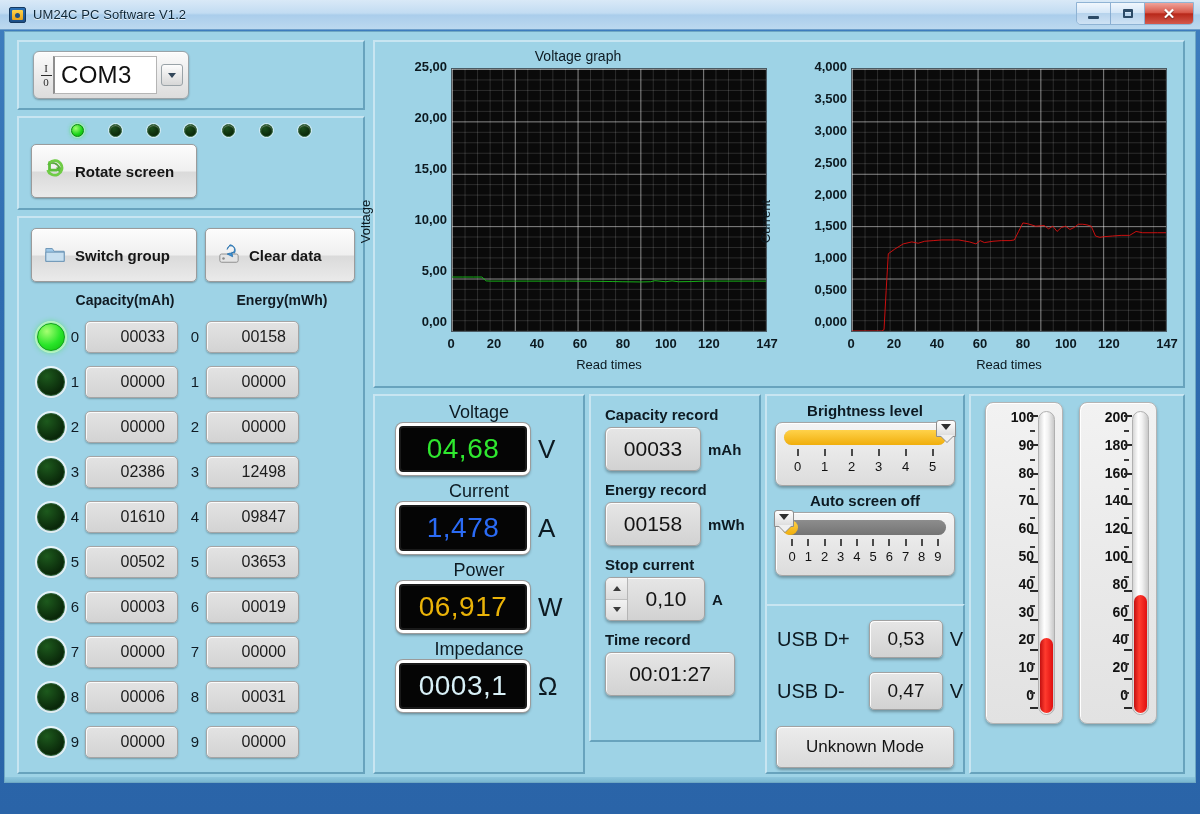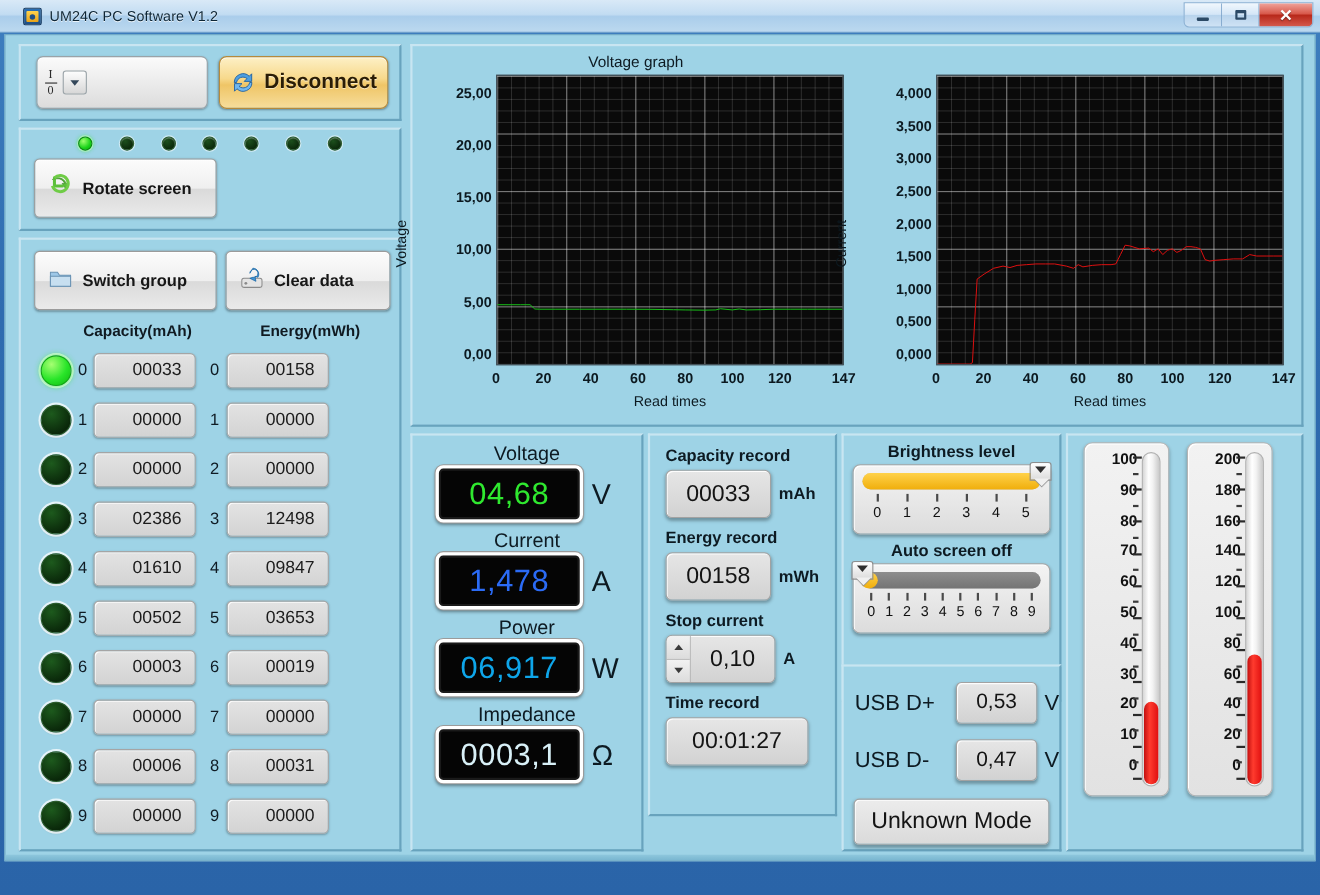--- a/index.html
+++ b/index.html
@@ -16,21 +16,21 @@
     padding: 0;
   }
 
   
   #titlebar {
     position: absolute; left: 0; top: 0; width: 1200px; height: 30px;
     background: linear-gradient(180deg,#d9e9f7 0%, #c2dcf2 45%, #aacdeb 52%, #bcd9ef 100%);
     border-bottom: 1px solid #6d9fcb;
     display: flex; align-items: center;
   }
-  #titlebar .tb-left { display:flex; align-items:center; gap:7px; padding-left:9px;margin-left:12px; }
+  #titlebar .tb-left { display:flex; align-items:center; gap:7px; padding-left:9px; }
   .app-icon {
     width: 17px; height: 16px; border-radius: 2px;
     background: linear-gradient(180deg,#2a6fb5,#1d4f86);
     border: 1px solid #15395f; position: relative; flex: none;
   }
   .app-icon::before {
     content:""; position:absolute; left:2px; top:2px; width:11px; height:10px;
     background: linear-gradient(180deg,#ffd34d,#e8a31a); border-radius:1px;
   }
   .app-icon::after {
@@ -216,21 +216,21 @@
     background-image:
       linear-gradient(to right, rgba(255,255,255,.42) 1px, transparent 1px),
       linear-gradient(to bottom, rgba(255,255,255,.42) 1px, transparent 1px),
       linear-gradient(to right, rgba(255,255,255,.14) 1px, transparent 1px),
       linear-gradient(to bottom, rgba(255,255,255,.14) 1px, transparent 1px);
     background-size: 20% 20%, 20% 20%, 4% 4%, 4% 4%;
     overflow:hidden;
   }
   .plot svg { position:absolute; inset:0; width:100%; height:100%; }
   .ylabels {
-    position:absolute; left: 8px; top: 36px; bottom: 50px; width: 60px;
+    position:absolute; left: 8px; top: 18px; bottom: 50px; width: 60px;
     display:flex; flex-direction:column; justify-content:space-between;
     font-size: 13px; color:#0c1920; text-align:right; font-weight:600;
   }
   .ylabels span { line-height:1; transform: translateY(-4px); }
   .xlabels {
     position:absolute; left: 72px; right: 10px; bottom: 30px; height: 16px;
     font-size: 13px; color:#0c1920; font-weight:600;
   }
   .xlabels span { position:absolute; transform: translateX(-50%); }
   .axis-name-x {
@@ -252,21 +252,21 @@
     width: 134px; height: 52px; border-radius: 7px;
     background: #050505;
     border: 3px solid #ffffff;
     box-shadow: 0 0 0 1px #9b9b9b, 0 2px 3px rgba(0,0,0,.4), inset 0 0 0 2px #1a1a1a;
     display:flex; align-items:center; justify-content:center;
     font-size: 28px; letter-spacing: .5px;
     font-family: "Liberation Sans", sans-serif;
   }
   .lcd.green  { color: #2fe82f; }
   .lcd.blue   { color: #2b6bf5; }
-  .lcd.yellow { color: #0ea5e9; }
+  .lcd.yellow { color: #eab308; }
   .lcd.white  { color: #d8f0f7; }
   .unit { font-size: 26px; color:#0d1a22; width: 24px; }
 
   
   .rec-label { font-size: 15px; font-weight:bold; color:#0d1a22; margin: 10px 0 4px 14px; }
   .rec-row { display:flex; align-items:center; gap: 7px; margin-left: 14px; }
   .recbox {
     width: 96px; height: 44px; border-radius: 6px; border:1px solid #a2a2a2;
     background: linear-gradient(180deg,#e6e6e6,#d2d2d2);
     box-shadow: inset 1px 1px 0 rgba(255,255,255,.9), 0 2px 3px rgba(0,0,0,.3);
@@ -339,21 +339,21 @@
     background: linear-gradient(180deg,#e6e6e6,#d2d2d2);
     box-shadow: inset 1px 1px 0 rgba(255,255,255,.9), 0 2px 3px rgba(0,0,0,.3);
     display:flex; align-items:center; justify-content:center; font-size:19px; color:#141414;
   }
   .usb-unit { font-size:20px; color:#0d1a22; }
   .mode-box {
     margin: 16px auto 0; width: 178px; height: 42px;
     border-radius:5px; border:1px solid #a2a2a2;
     background: linear-gradient(180deg,#ececec,#dadada);
     box-shadow: inset 1px 1px 0 rgba(255,255,255,.9), 0 2px 3px rgba(0,0,0,.3);
-    display:flex; align-items:center; justify-content:center; font-size:21px; color:#141414;
+    display:flex; align-items:center; justify-content:center; font-size:17px; color:#141414;
   }
 
   
   .temp-head { display:flex; align-items:center; gap:6px; padding: 8px 0 0 14px; }
   .temp-val {
     width: 46px; height: 30px; border-radius:4px; border:1px solid #a2a2a2;
     background: linear-gradient(180deg,#e6e6e6,#d2d2d2);
     box-shadow: inset 1px 1px 0 rgba(255,255,255,.9), 0 1px 2px rgba(0,0,0,.3);
     display:flex; align-items:center; justify-content:center; font-size:14px; color:#141414;
   }
@@ -415,30 +415,22 @@
 
   <div id="client">
 
     <div class="panel" id="panel-conn">
       <div class="combo">
         <div class="io-mark">
           <i>I</i>
             <span class="bar"></span>
             <i>0</i>
         </div>
+        <div class="combo-field">COM3</div>
         <div class="combo-arrow"></div>
-      </div>
-      <div class="btn-gold">
-        <span class="icon-refresh">
-          <svg viewBox="0 0 24 24" width="24" height="24">
-            <path d="M4 12a8 8 0 0 1 13.6-5.7l2.2-2.2V11H13l2.6-2.6A6 6 0 0 0 6 12z" fill="#4e9fe0" stroke="#1d5fa0" stroke-width="0.8"></path>
-            <path d="M20 12a8 8 0 0 1-13.6 5.7l-2.2 2.2V13H11l-2.6 2.6A6 6 0 0 0 18 12z" fill="#6fb7ef" stroke="#1d5fa0" stroke-width="0.8"></path>
-          </svg>
-        </span>
-        <span>Disconnect</span>
       </div>
     </div>
 
     <div class="panel" id="panel-nav">
       <div class="led-row" id="led-row">
           <div class="led on"></div>
           <div class="led"></div>
           <div class="led"></div>
           <div class="led"></div>
           <div class="led"></div>

